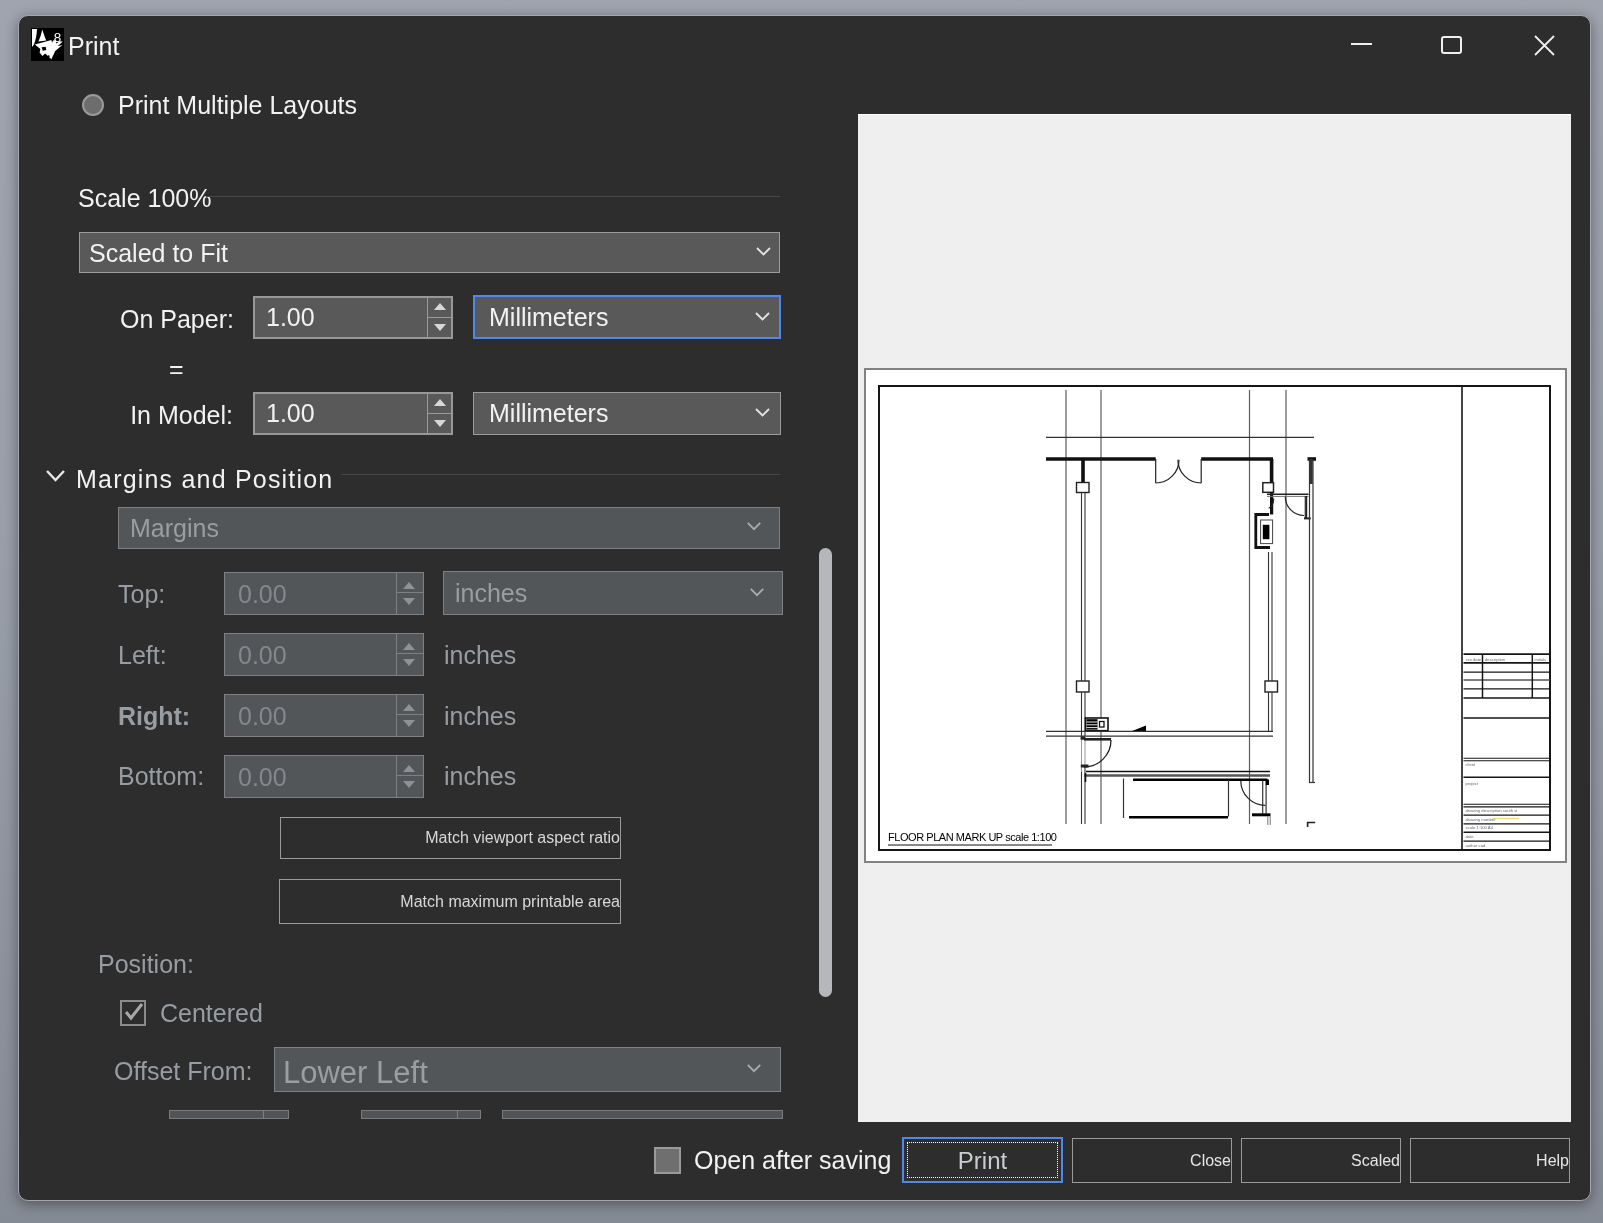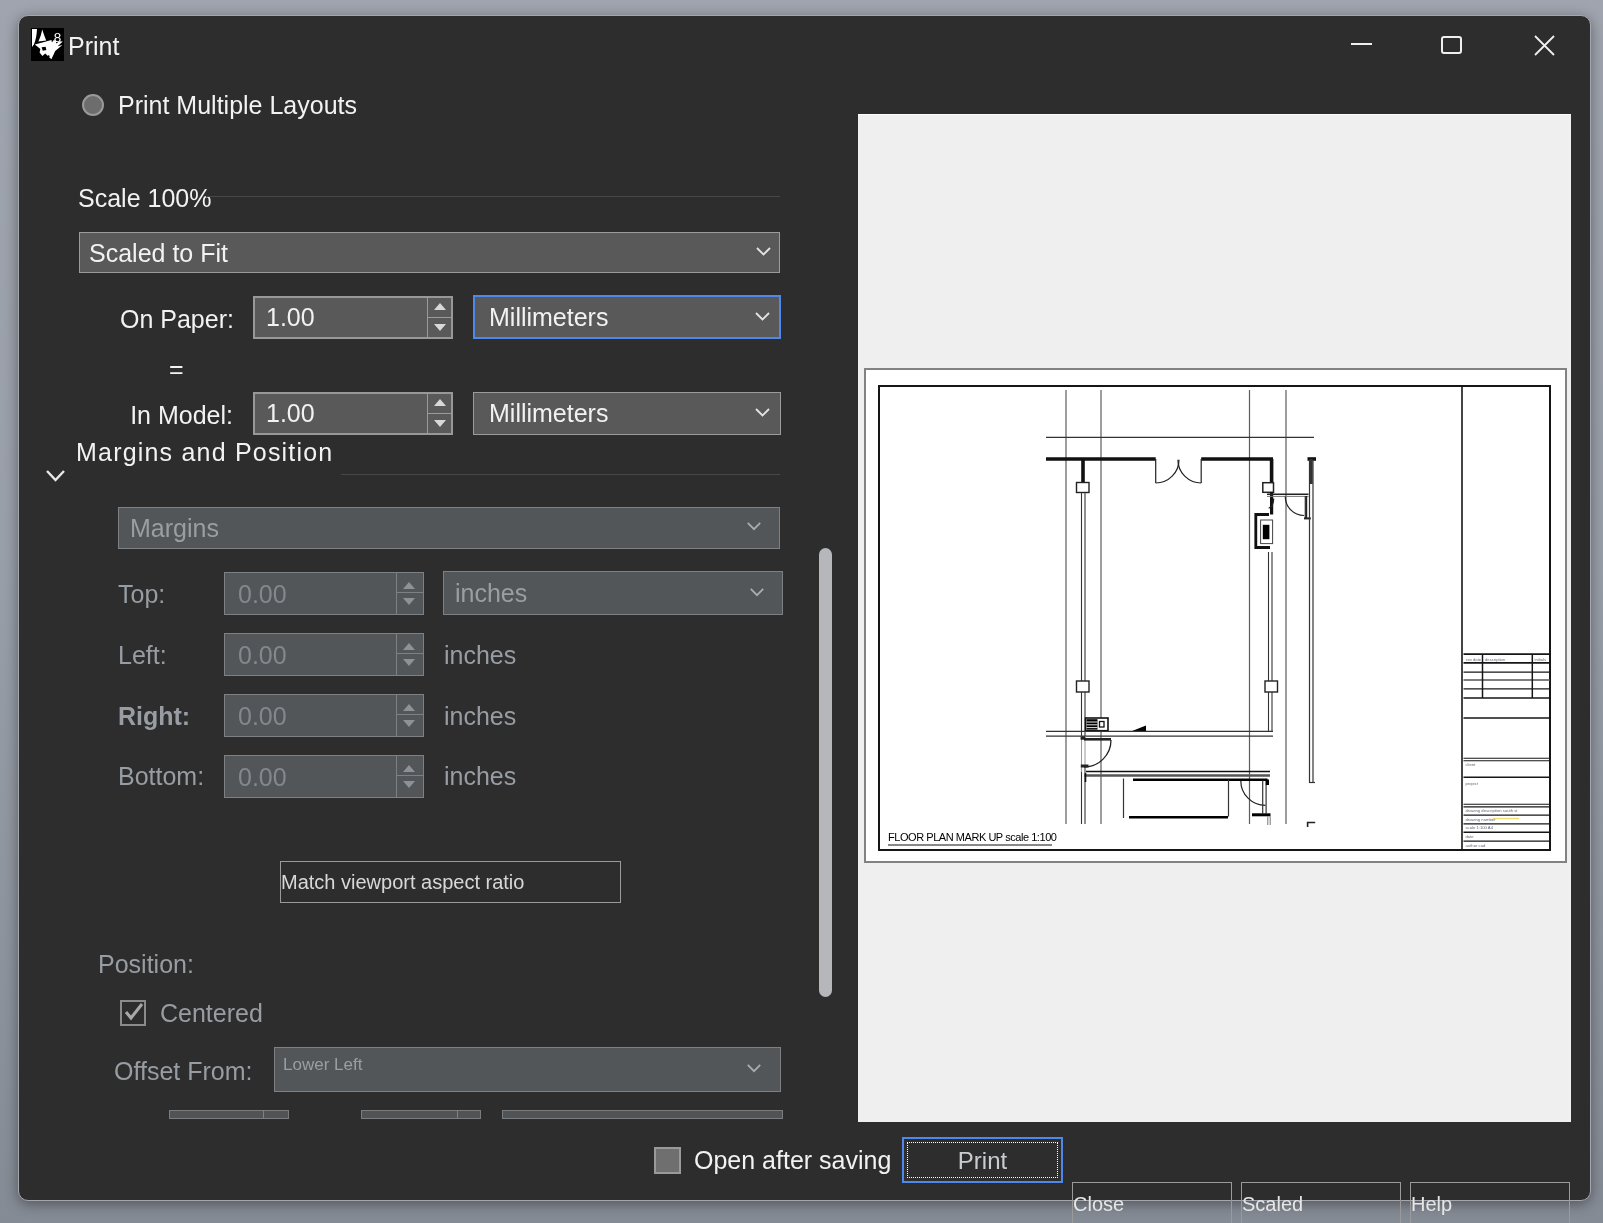--- a/index.html
+++ b/index.html
@@ -8,21 +8,21 @@
   font-family:"Liberation Sans",sans-serif;}
 .dlg{position:absolute;left:18px;top:15px;width:1571px;height:1184px;
   background:#2d2d2d;border:1px solid #a4a7ad;border-radius:10px;
   box-shadow:0 3px 14px rgba(0,0,0,.4);}
 .t{position:absolute;white-space:nowrap;}
 .w{color:#f2f2f2;font-size:25px;}
 .g{color:#979da3;font-size:25px;}
 .fld{position:absolute;background:#595959;border:1px solid #9b9b9b;box-sizing:border-box;}
 .dfld{position:absolute;background:#535659;border:1px solid #7e8184;box-sizing:border-box;}
 .btn{position:absolute;background:transparent;border:1px solid #9a9a9a;box-sizing:border-box;
-  color:#d8d8d8;font-size:20px;text-align:left;margin-top:44px;}
+  color:#d8d8d8;font-size:16px;text-align:right;}
 </style>
 </head>
 <body>
 <div id="page">
 <div class="dlg"></div>
 
 <div id="icon" style="position:absolute;left:31px;top:28px;width:33px;height:33px;background:#000;">
 <svg width="33" height="33" viewBox="0 0 33 33">
 <path fill="#fff" d="M1,1 H6 C5.7,6.8 4.8,12 2.9,16.6 L1,19 Z"></path>
 <path fill="#fff" d="M11.2,1.4 C12.6,5.4 13.8,9.2 15.2,12.6 L7.4,13.4 C9.2,9.6 10.4,5.6 11.2,1.4 Z"></path>
@@ -74,21 +74,21 @@
 <div style="position:absolute;left:434px;top:420px;width:0;height:0;border-left:6px solid transparent;border-right:6px solid transparent;border-top:7px solid #d8d8d8;"></div>
 <div class="fld" style="left:473px;top:392px;width:308px;height:43px;"></div>
 <div class="t w" style="left:489px;top:399px;">Millimeters</div>
 <svg style="position:absolute;left:754px;top:407px;" width="17" height="11" viewBox="0 0 17 11">
       <path d="M2,2 L8.5,8.5 L15,2" stroke="#e4e4e4" stroke-width="1.8" fill="none"></path>
     </svg>
 
 <svg style="position:absolute;left:44px;top:467px;" width="23" height="17" viewBox="0 0 23 17">
       <path d="M3,4 L11.5,13 L20,4" stroke="#e8e8e8" stroke-width="2.4" fill="none"></path>
     </svg>
-<div class="t w" style="left:76px;top:438px;letter-spacing:1.2px;">Margins and Position</div>
+<div class="t w" style="left:76px;top:465px;letter-spacing:1.2px;">Margins and Position</div>
 <div style="position:absolute;left:341px;top:474px;width:439px;height:1px;background:#474747;"></div>
 
 <div class="dfld" style="left:118px;top:507px;width:662px;height:42px;"></div>
 <div class="t" style="left:130px;top:514px;color:#9b9ea1;font-size:25px;">Margins</div>
 <svg style="position:absolute;left:746px;top:521px;" width="16" height="11" viewBox="0 0 18 12">
       <path d="M2,2 L9,9 L16,2" stroke="#aaadb0" stroke-width="2" fill="none"></path>
     </svg>
 
 <div class="t g" style="left:118px;top:580px;text-align:right;">Top:</div>
 <div class="dfld" style="left:224px;top:572px;width:200px;height:43px;"></div>
@@ -121,29 +121,30 @@
 <div class="t g" style="left:118px;top:762px;text-align:center;">Bottom:</div>
 <div class="dfld" style="left:224px;top:755px;width:200px;height:43px;"></div>
 <div class="t" style="left:238px;top:763px;color:#84888c;font-size:25px;">0.00</div>
 <div style="position:absolute;left:396px;top:756px;width:1px;height:41px;background:#7e8184;"></div>
 <div style="position:absolute;left:396px;top:775px;width:28px;height:1px;background:#7e8184;"></div>
 <div style="position:absolute;left:403px;top:765px;width:0;height:0;border-left:6px solid transparent;border-right:6px solid transparent;border-bottom:7px solid #8e9296;"></div>
 <div style="position:absolute;left:403px;top:781px;width:0;height:0;border-left:6px solid transparent;border-right:6px solid transparent;border-top:7px solid #8e9296;"></div>
 <div class="t g" style="left:444px;top:762px;">inches</div>
 
 <div class="btn" style="left:280px;top:817px;width:341px;height:42px;line-height:40px;">Match viewport aspect ratio</div>
+<div class="btn" style="left:279px;top:879px;width:342px;height:45px;line-height:43px;">Match maximum printable area</div>
 <div class="t g" style="left:98px;top:950px;">Position:</div>
 <div style="position:absolute;left:120px;top:1000px;width:22px;height:22px;border:2px solid #8b8b8b;box-sizing:content-box;"></div>
 <svg style="position:absolute;left:123px;top:1001px;" width="22" height="22" viewBox="0 0 22 22">
       <path d="M3,11 L8,17 L19,3" stroke="#a8a8a8" stroke-width="3" fill="none"></path>
     </svg>
 <div class="t g" style="left:160px;top:999px;">Centered</div>
 <div class="t g" style="left:114px;top:1057px;">Offset From:</div>
 <div class="dfld" style="left:274px;top:1047px;width:507px;height:45px;"></div>
-<div class="t" style="left:283px;top:1055px;color:#9b9ea1;font-size:17px;">Lower Left</div>
+<div class="t" style="left:283px;top:1055px;color:#9b9ea1;font-size:31px;">Lower Left</div>
 <svg style="position:absolute;left:746px;top:1063px;" width="16" height="11" viewBox="0 0 18 12">
       <path d="M2,2 L9,9 L16,2" stroke="#aaadb0" stroke-width="2" fill="none"></path>
     </svg>
 
 <div class="dfld" style="left:169px;top:1110px;width:120px;height:9px;background:#515355;border-color:#797c7f;"></div>
 <div style="position:absolute;left:263px;top:1110px;width:1px;height:9px;background:#7e8184;"></div>
 <div class="dfld" style="left:361px;top:1110px;width:120px;height:9px;background:#515355;border-color:#797c7f;"></div>
 <div style="position:absolute;left:457px;top:1110px;width:1px;height:9px;background:#7e8184;"></div>
 <div class="dfld" style="left:502px;top:1110px;width:281px;height:9px;background:#515355;border-color:#797c7f;"></div>
 

